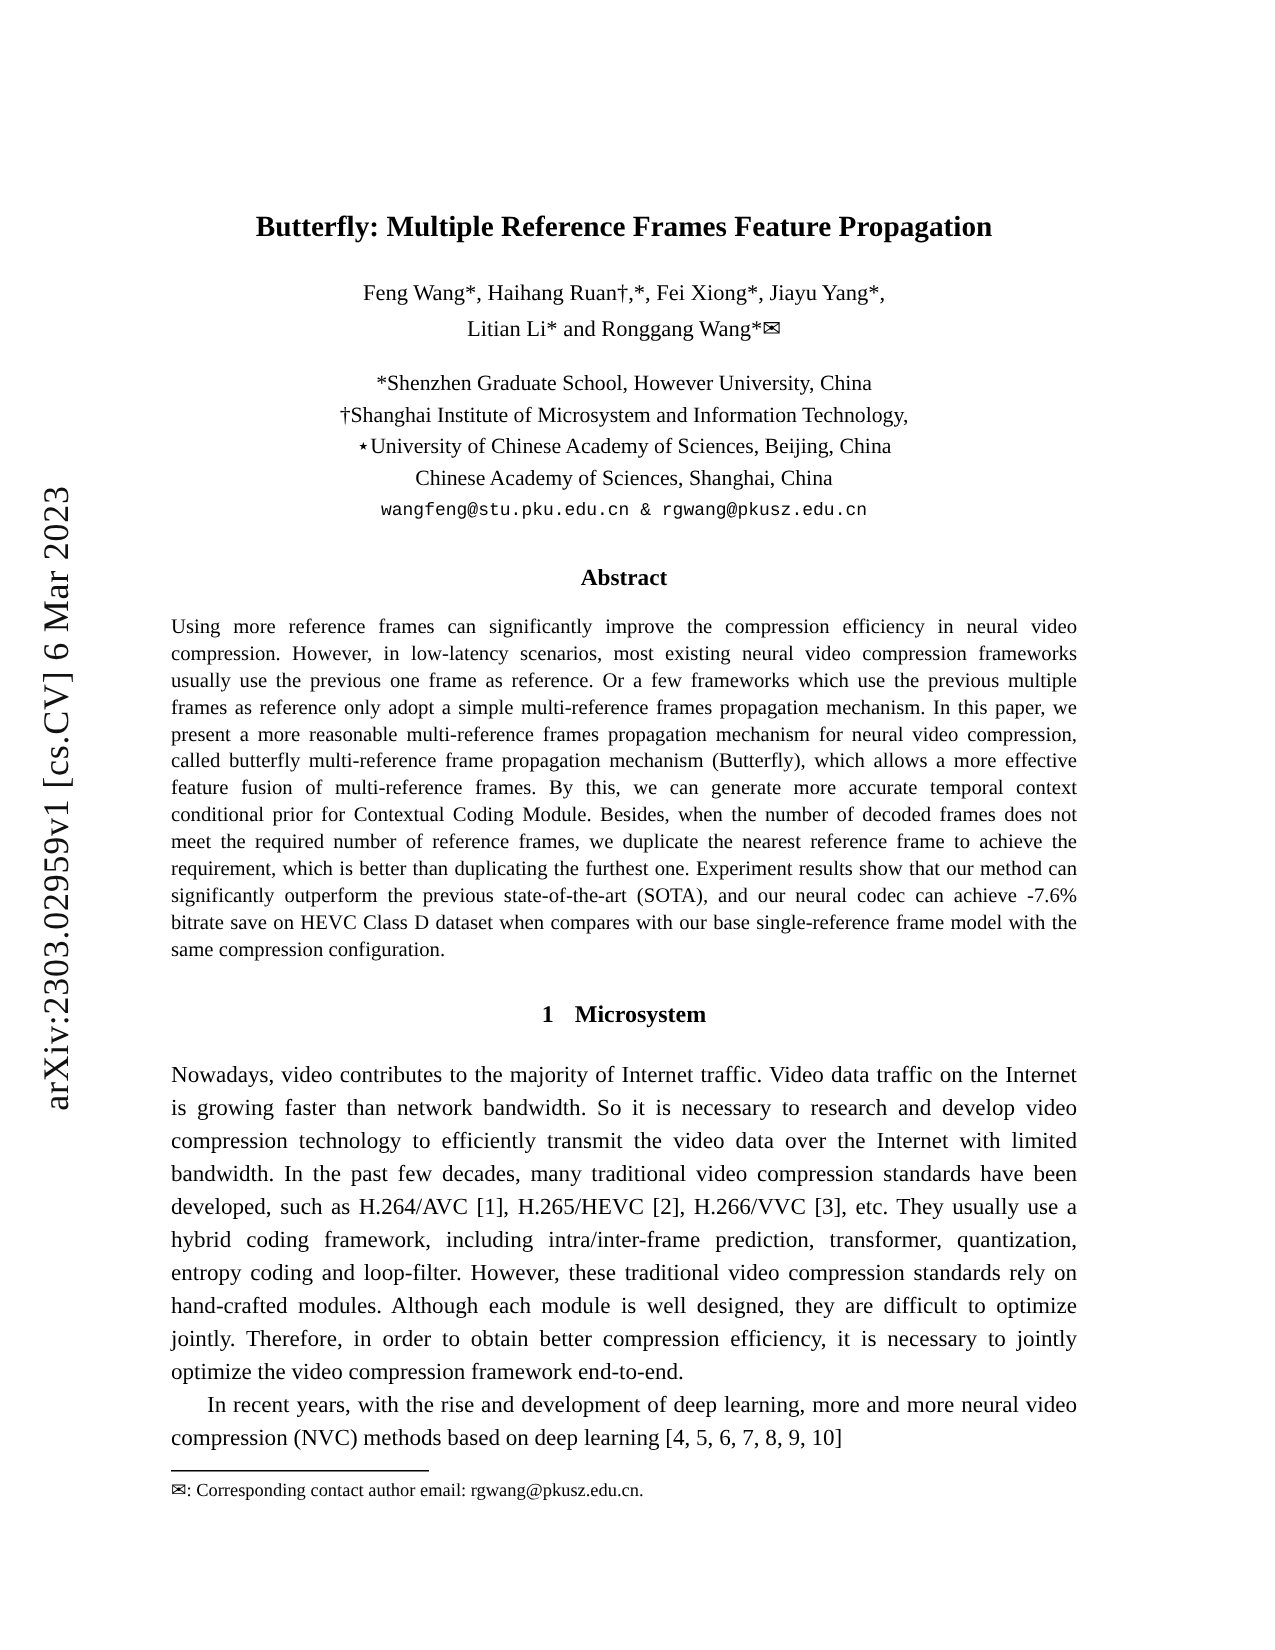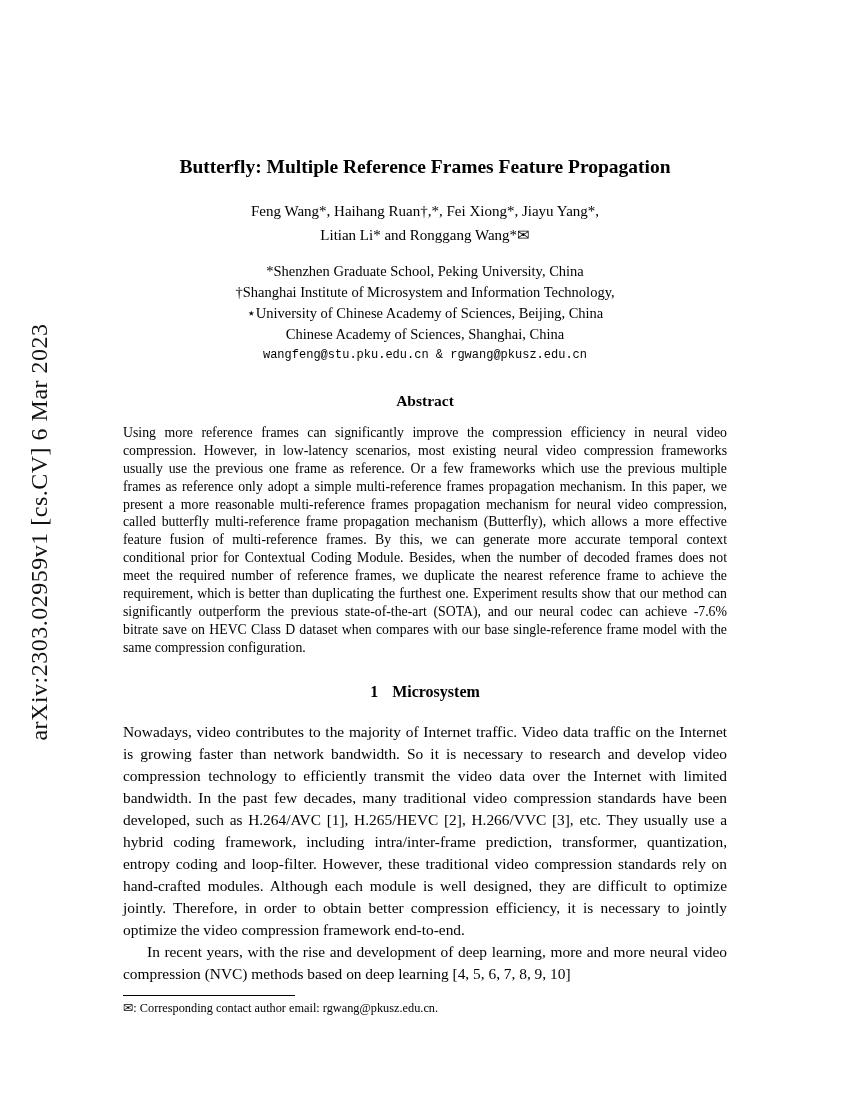--- a/index.html
+++ b/index.html
@@ -21,24 +21,23 @@
     top: 532px;
     left: 39px;
     transform: translate(-50%, -50%) rotate(-90deg);
     white-space: nowrap;
     font-size: 24px;
     color: #111111;
     letter-spacing: 0.5px;
   }
   .content {
     position: absolute;
-    left: 123px;
+    left: 114px;
     top: 0;
     width: 604px;
-    margin-top: 15px;
   }
   .title {
     margin: 138px 0 0 0;
     font-size: 19.5px;
     font-weight: bold;
     text-align: center;
     line-height: 1.4;
   }
   .authors {
     margin-top: 20px;
@@ -117,21 +116,21 @@
     <h1 class="title">
       <span>Butterfly: Multiple Reference Frames Feature Propagation</span><br>
     </h1>
 
     <div class="authors">
       <div>Feng Wang*, Haihang Ruan†,*, Fei Xiong*, Jiayu Yang*,</div>
       <div>Litian Li* and Ronggang Wang*✉</div>
     </div>
 
     <div class="affiliations">
-      <div>*Shenzhen Graduate School, Peking University, China</div>
+      <div>*Shenzhen Graduate School, However University, China</div>
       <div>†Shanghai Institute of Microsystem and Information Technology,</div>
       <div>⋆University of Chinese Academy of Sciences, Beijing, China</div>
       <div>Chinese Academy of Sciences, Shanghai, China</div>
     </div>
 
     <div class="emails">wangfeng@stu.pku.edu.cn &amp; rgwang@pkusz.edu.cn</div>
 
     <h2 class="abstract-heading">Abstract</h2>
 
     <p class="abstract-text">Using more reference frames can significantly improve the compression efficiency in neural video compression. However, in low-latency scenarios, most existing neural video compression frameworks usually use the previous one frame as reference. Or a few frameworks which use the previous multiple frames as reference only adopt a simple multi-reference frames propagation mechanism. In this paper, we present a more reasonable multi-reference frames propagation mechanism for neural video compression, called butterfly multi-reference frame propagation mechanism (Butterfly), which allows a more effective feature fusion of multi-reference frames. By this, we can generate more accurate temporal context conditional prior for Contextual Coding Module. Besides, when the number of decoded frames does not meet the required number of reference frames, we duplicate the nearest reference frame to achieve the requirement, which is better than duplicating the furthest one. Experiment results show that our method can significantly outperform the previous state-of-the-art (SOTA), and our neural codec can achieve -7.6% bitrate save on HEVC Class D dataset when compares with our base single-reference frame model with the same compression configuration.</p>

